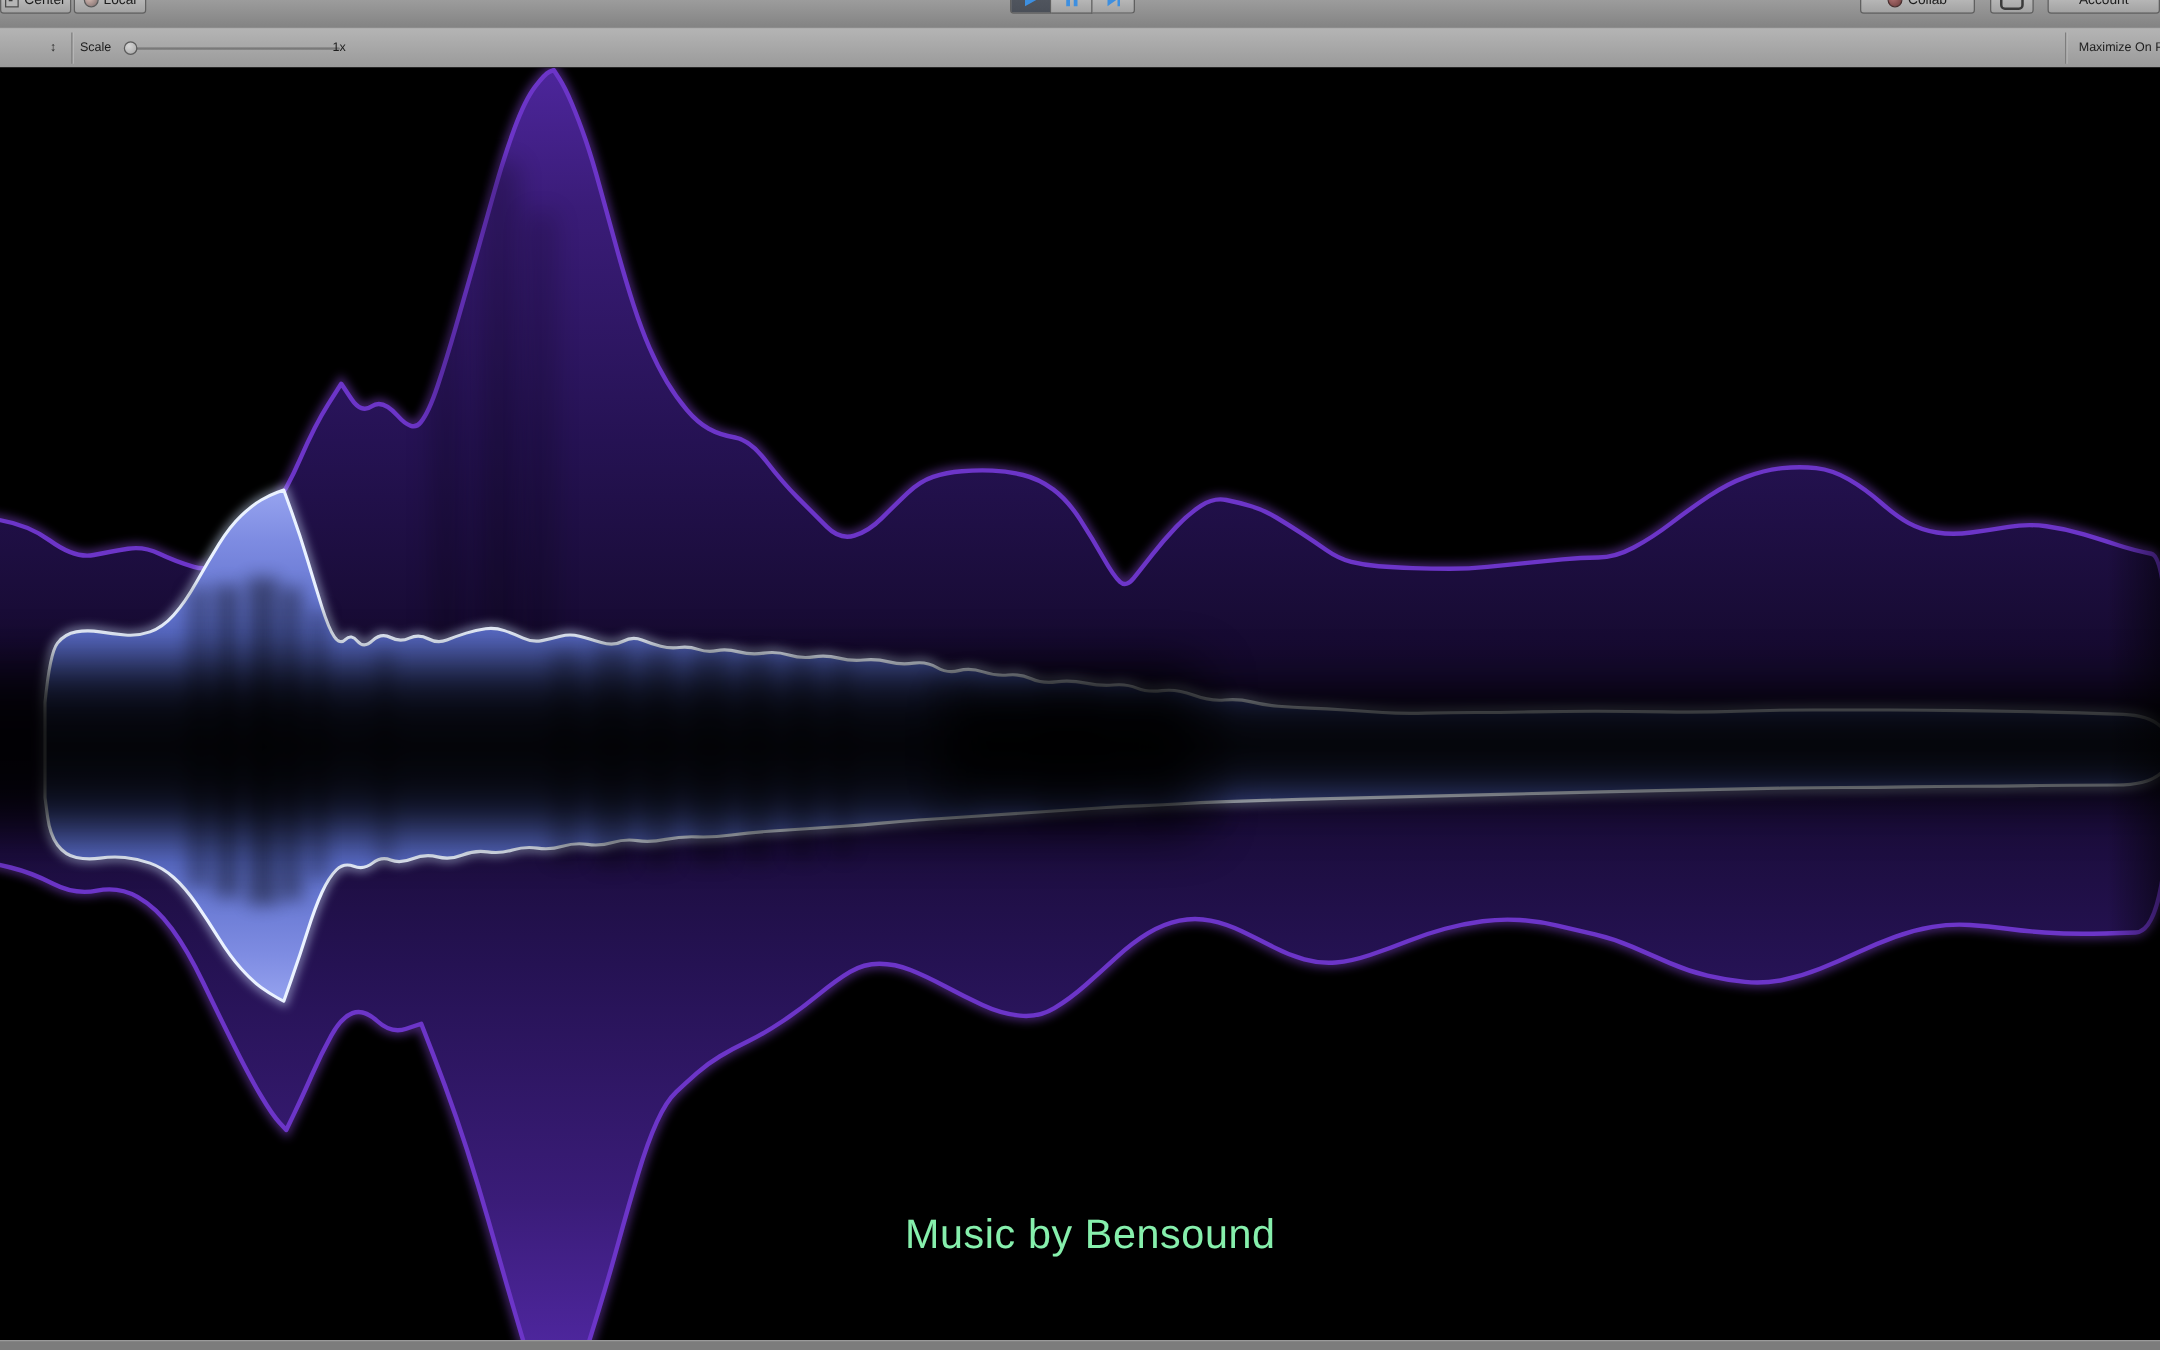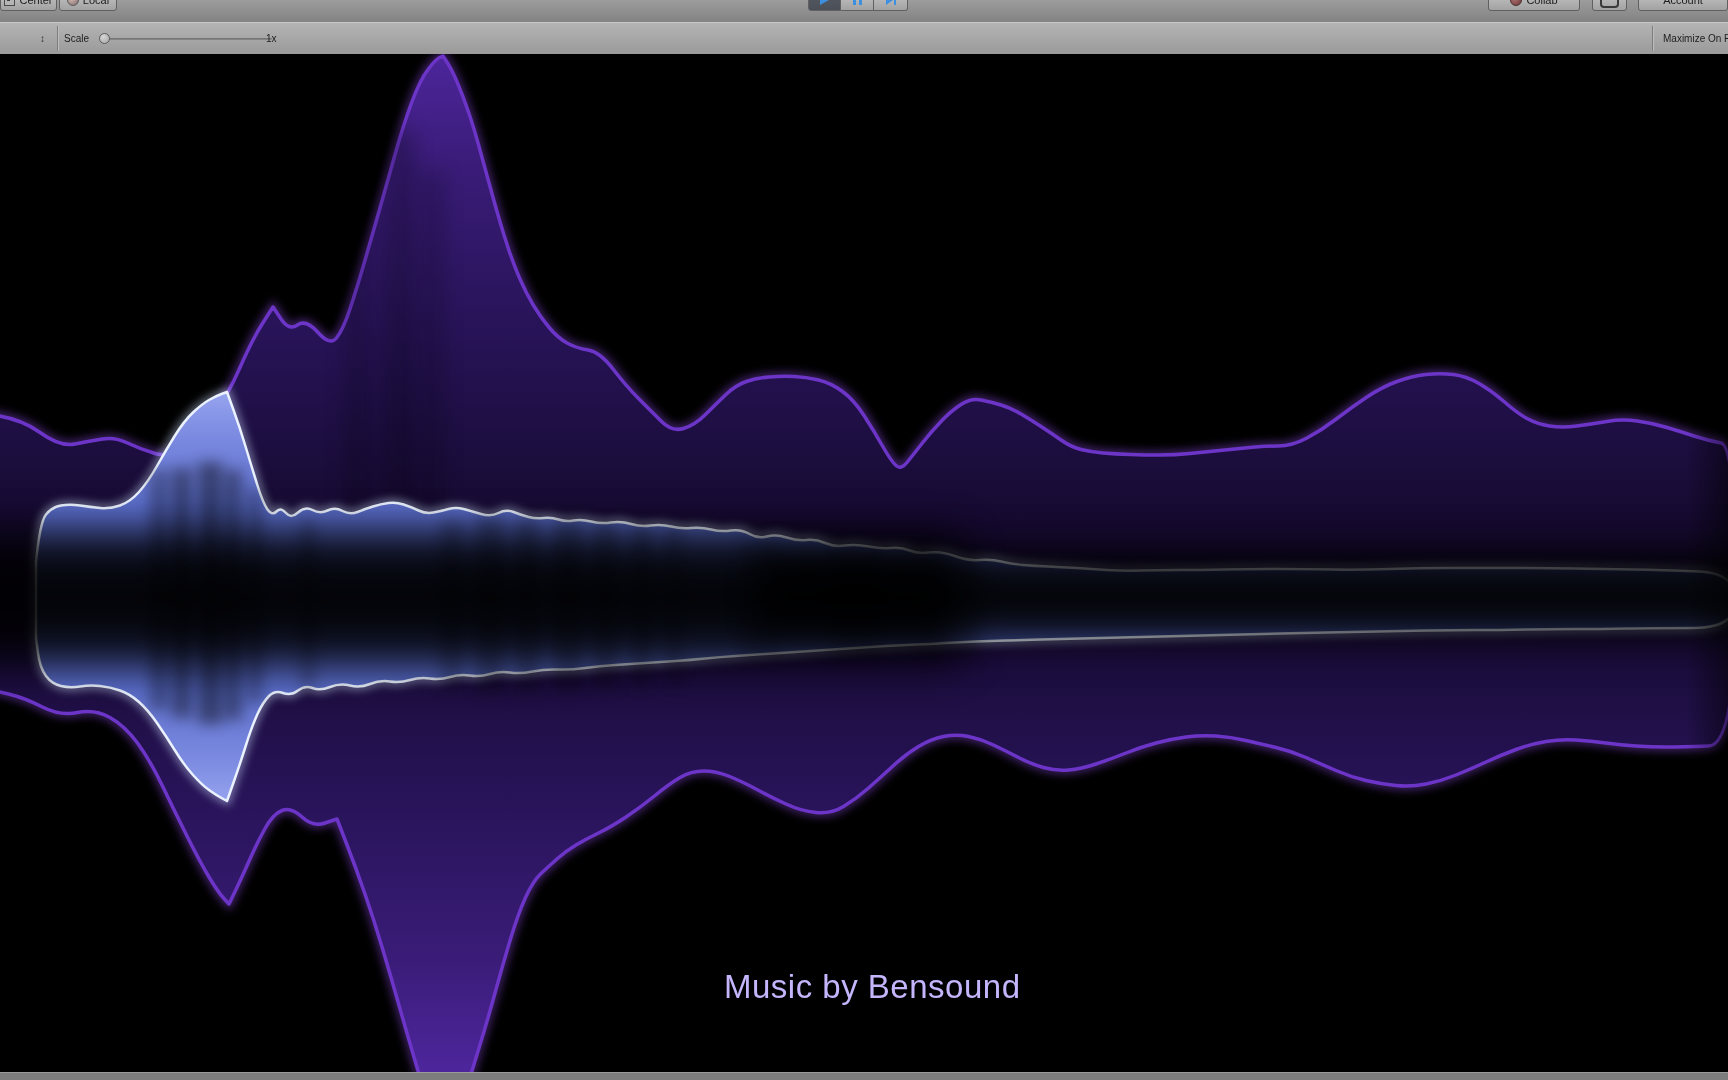--- a/index.html
+++ b/index.html
@@ -179,17 +179,17 @@
           <rect x="830" y="545" width="50" height="115" opacity="0.15" filter="url(#b7)"></rect>
           <rect x="920" y="550" width="60" height="110" opacity="0.15" filter="url(#b7)"></rect>
         </g>
       <g id="centerSmear" fill="#000">
           <rect x="-60" y="536" width="1020" height="126" opacity="0.82" filter="url(#b22)"></rect>
           <rect x="760" y="556" width="1060" height="76" opacity="0.78" filter="url(#b16)"></rect>
           <rect x="-60" y="550" width="1860" height="92" opacity="0.4" filter="url(#b22)"></rect>
         </g>
       <rect x="1686" y="54" width="42" height="1018" fill="url(#vign)"></rect>
     </svg>
-    <div class="credit" style="color: #c4b5fd;">Music by Bensound</div>
+    <div class="credit" style="color: #86efac;">Music by Bensound</div>
   </div>
 
   <div class="bottom-strip"></div>
 </div>
 
 </body></html>

